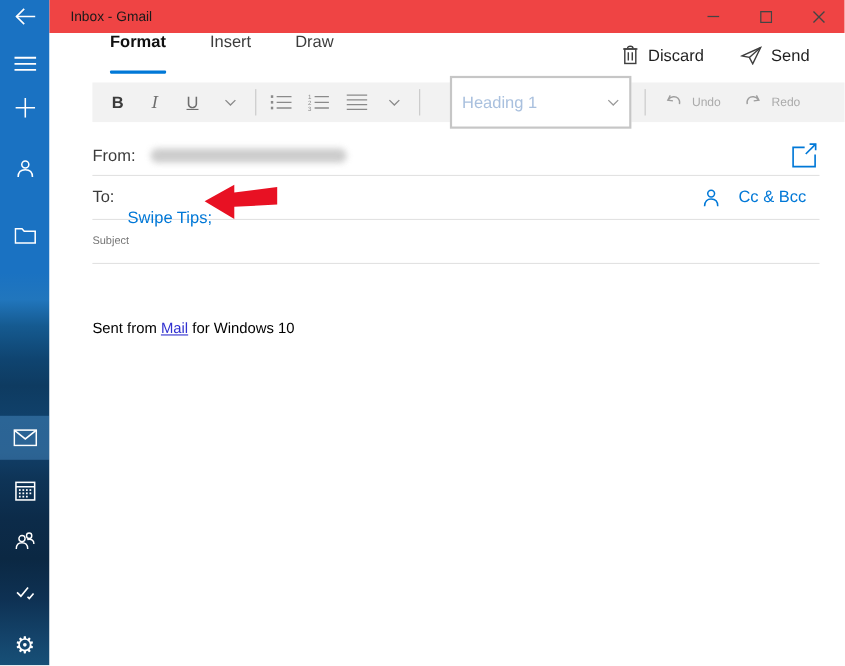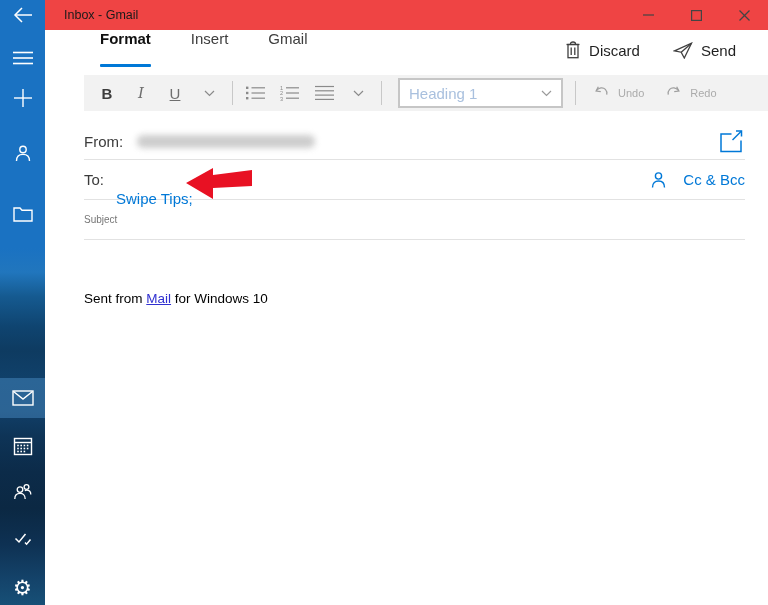--- a/index.html
+++ b/index.html
@@ -43,39 +43,39 @@
     font-family:inherit; font-size:15px; color:#1f1f1f; cursor:pointer; }
 
   
   .toolbar { margin:5px 0 0 39px; height:36px; background:#f2f2f2; display:flex; align-items:center; padding-left:6px; }
   .tb-btn { min-width:34px; height:30px; border:none; background:transparent; display:flex; align-items:center;
     justify-content:center; cursor:pointer; font-family:inherit; }
   .tb-bold { font-weight:700; font-size:15px; color:#3c3c3c; }
   .tb-italic { font-family:"DejaVu Serif", serif; font-style:italic; font-size:15px; color:#6e6e6e; }
   .tb-underline { font-size:15px; color:#6e6e6e; text-decoration:underline; }
   .tb-sep { width:1px; height:24px; background:#c8c8c8; margin:0 6px; }
-  .style-dropdown { margin-left:10px; width:165px; height:30px; background:#fff; border:2px solid #c6c6c6;
+  .style-dropdown { margin-left:21px; width:165px; height:48px; background:#fff; border:2px solid #c6c6c6;
     display:flex; align-items:center; padding:0 9px; cursor:pointer; }
   .style-dropdown .style-label { flex:1; font-size:15px; color:#a9c0de; }
   .tb-disabled { display:flex; align-items:center; gap:7px; border:none; background:transparent;
     font-family:inherit; font-size:11px; color:#ababab; min-width:0; padding:0 10px; height:30px; cursor:default; }
 
   
   .fields { margin:0 23px 0 39px; }
   .field-row { border-bottom:1px solid #e2e2e2; display:flex; align-items:center; }
   .from-row { height:49px; padding-top:13px; }
   .to-row { height:40px; }
   .subject-row { height:40px; }
   .field-label { font-size:15px; color:#3b3b3b; }
   .redacted-blob { margin-left:14px; width:178px; height:13px; border-radius:6px; background:#c4c4c4; filter:blur(3px); opacity:.85; }
   .popout-btn { margin-left:auto; border:none; background:transparent; cursor:pointer; padding:0 2px; display:flex; }
   .recipient { margin-left:12px; font-size:15px; color:#0078d7; text-decoration:none; cursor:pointer;margin-top:38px; }
   .to-spacer { flex:1; }
   .contacts-btn { border:none; background:transparent; cursor:pointer; display:flex; padding:0; }
-  .ccbcc { margin-left:15px; font-size:15px; color:#0078d7; text-decoration:none; cursor:pointer; }
+  .ccbcc { margin-left:15px; margin-right:12px; font-size:15px; color:#0078d7; text-decoration:none; cursor:pointer; }
   .subject-row input { width:100%; border:none; outline:none; font-family:inherit; font-size:10px; color:#222; background:transparent; }
   .subject-row input::placeholder { color:#767676; }
 
   
   .body-area { margin:51px 23px 0 39px; min-height:200px; cursor:text; }
   .signature { font-size:13.5px; color:#000; }
   .signature a { color:#3030d0; text-decoration:underline; cursor:pointer; }
 
   
   .red-arrow { position:absolute; left:185px; top:165px; }
@@ -198,21 +198,21 @@
     <div class="tabs-row">
       <div class="tabs">
         <div class="tab active">
           <span>Format</span>
           <span class="tab-underline"></span>
         </div>
         <div class="tab">
           <span>Insert</span>
         </div>
         <div class="tab">
-          <span>Gmail</span>
+          <span>Draw</span>
         </div>
       </div>
       <div class="header-actions">
         <button>
           <svg width="16" height="18" viewBox="0 0 16 18" fill="none" stroke="#3f3f3f" stroke-width="1.3">
             <path d="M5.5 3 C5.5 1.8 6.5 1 8 1 C9.5 1 10.5 1.8 10.5 3"></path>
               <path d="M1.5 3.5 H14.5"></path>
             <rect x="3" y="3.5" width="10" height="13.2"></rect>
               <path d="M6.2 6.5 V14"></path>
               <path d="M9.8 6.5 V14"></path>

